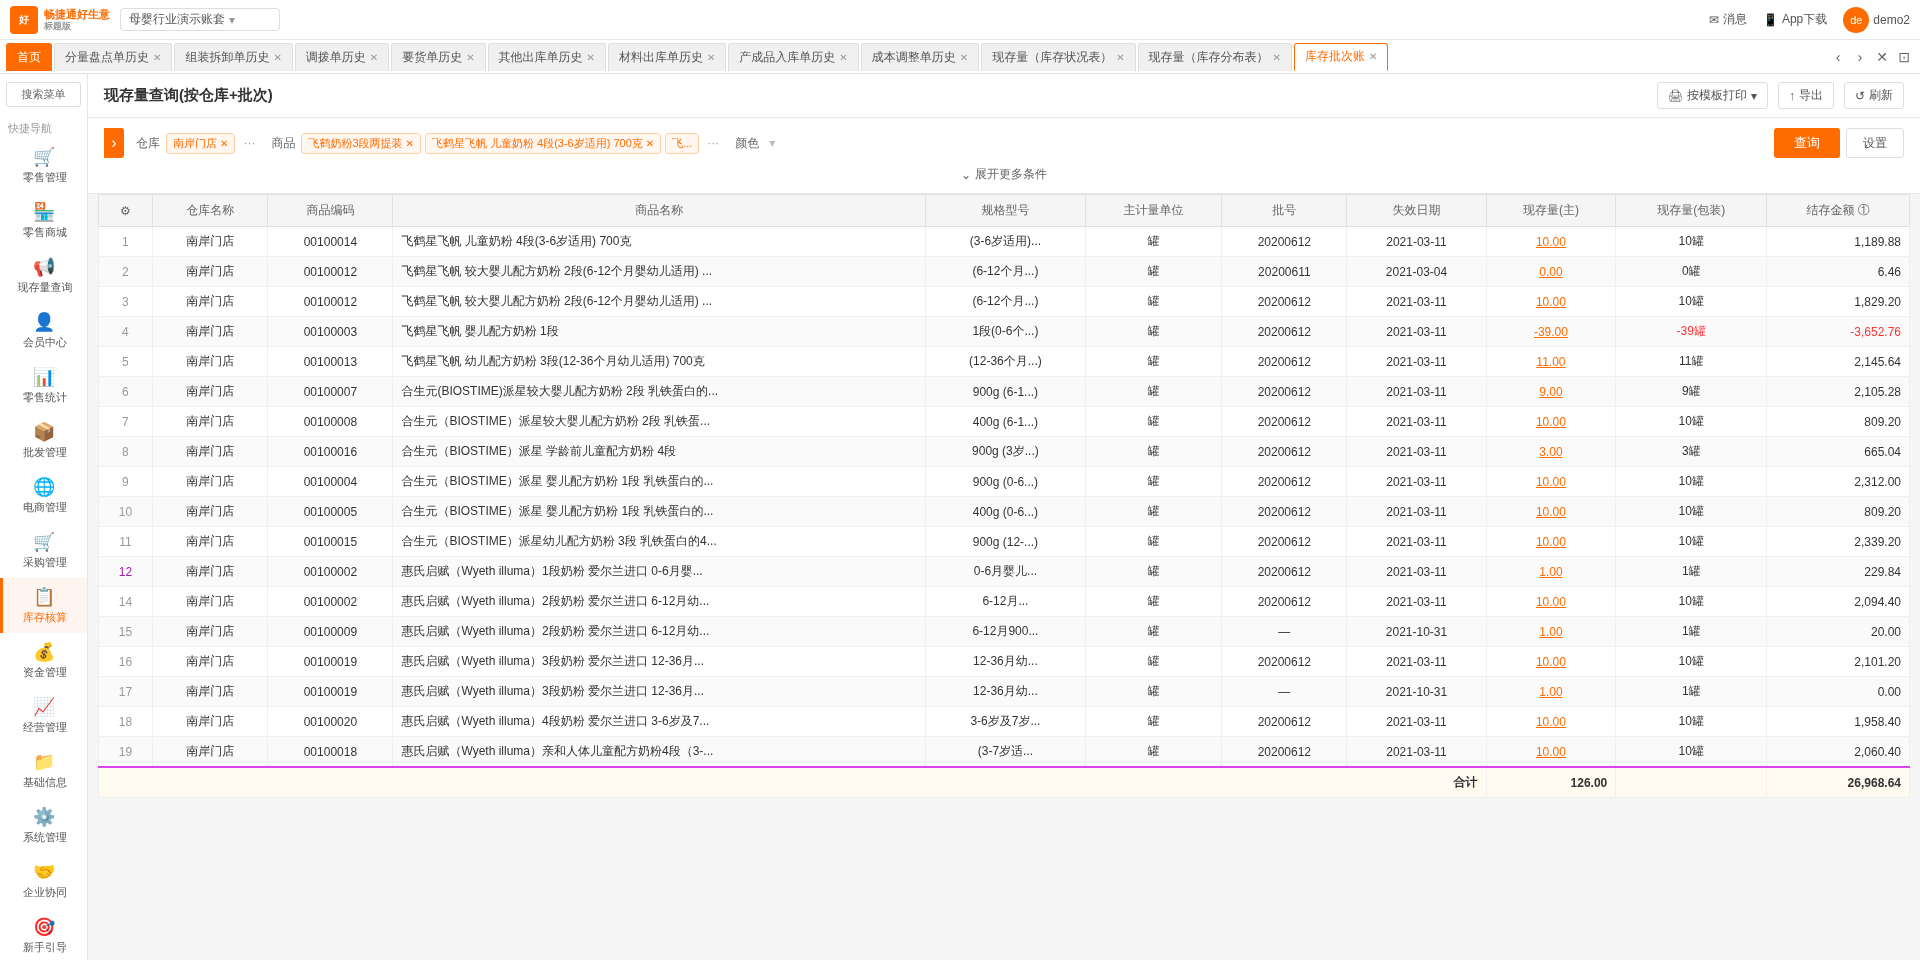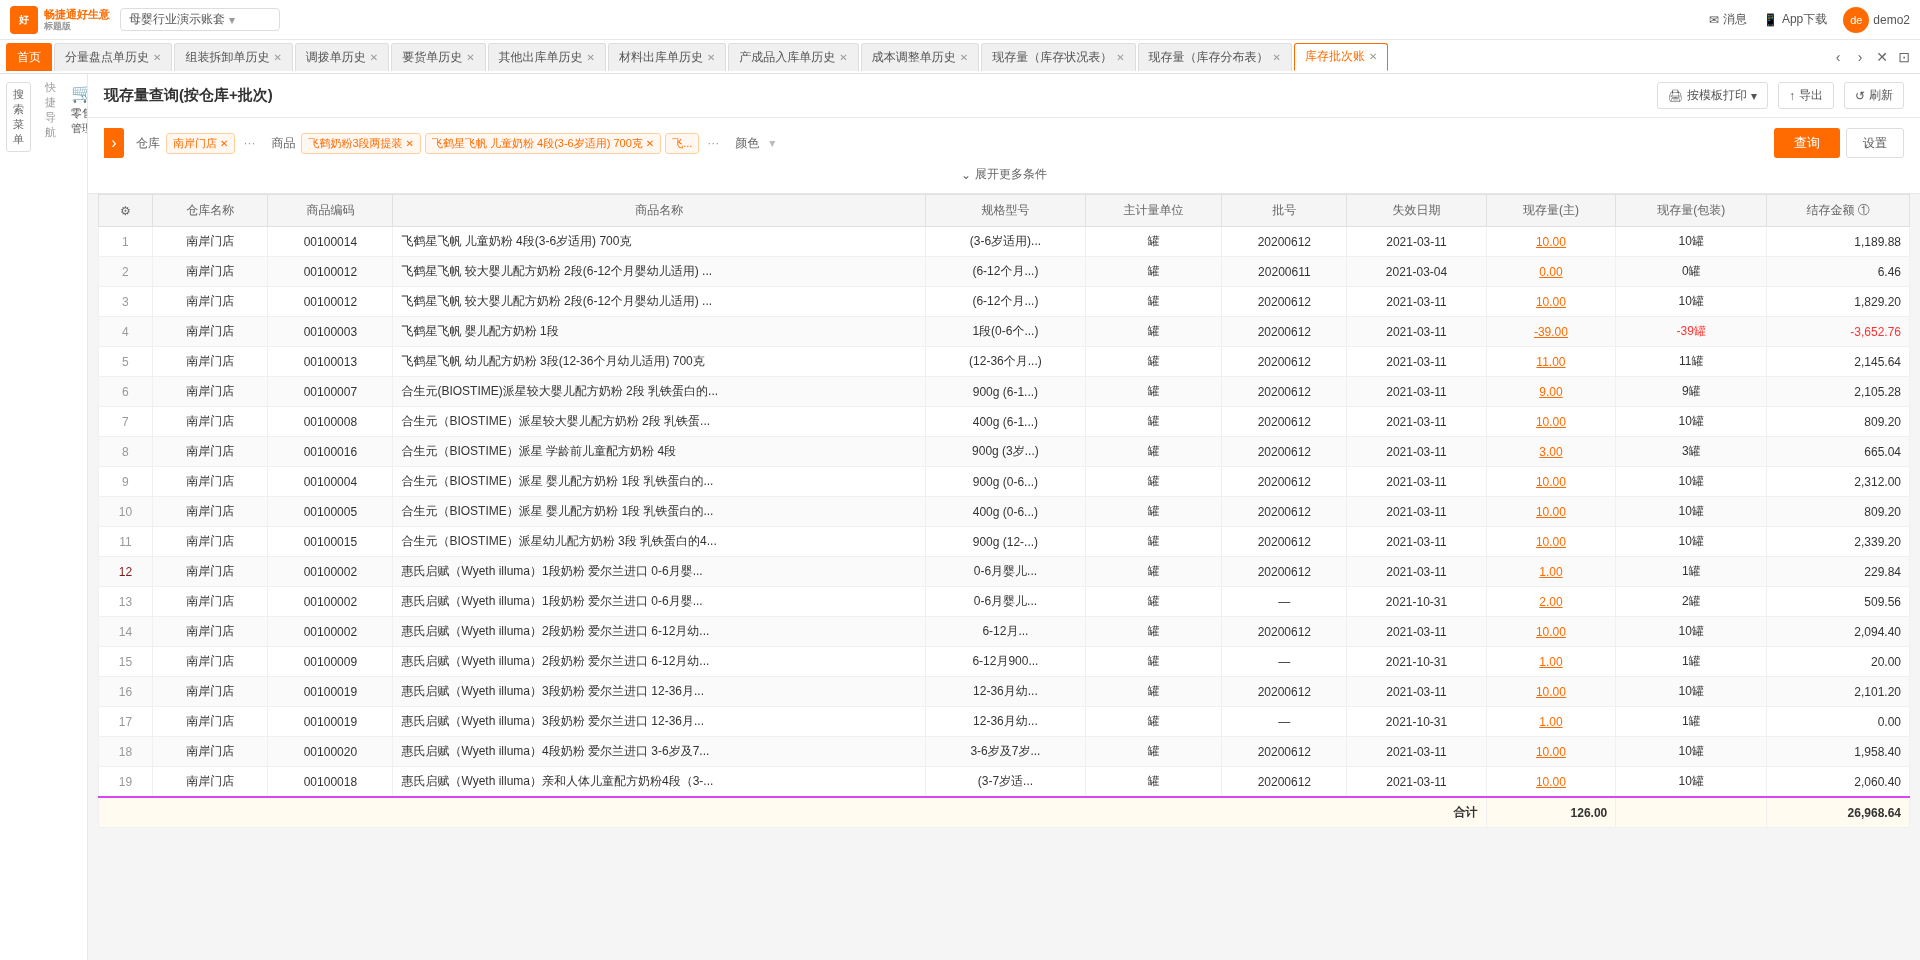--- a/index.html
+++ b/index.html
@@ -32,21 +32,21 @@
     .tab-item.active { background: #fff; color: #ff6b00; border-color: #ff6b00; border-bottom: 1px solid #fff; }
     .tab-item .close-x { font-size: 10px; color: #999; cursor: pointer; }
     .tab-home { background: #ff6b00; color: #fff; border-color: #ff6b00; }
     .tab-nav-btns { display: flex; gap: 2px; margin-left: auto; }
     .tab-nav-btn { width: 20px; height: 20px; display: flex; align-items: center; justify-content: center; cursor: pointer; color: #666; font-size: 14px; }
 
     
     .main-layout { display: flex; height: calc(960px - 40px - 34px); }
 
     
-    .sidebar { width: 88px; background: #fff; border-right: 1px solid #e8e8e8; display: flex; flex-direction: row; overflow-y: auto; }
+    .sidebar { width: 88px; background: #fff; border-right: 1px solid #e8e8e8; display: flex; flex-direction: column; overflow-y: auto; }
     .sidebar-search { padding: 8px 6px; }
     .sidebar-search-btn { width: 100%; background: #fff; border: 1px solid #ddd; border-radius: 3px; padding: 4px 6px; font-size: 11px; color: #666; cursor: pointer; text-align: center; }
     .sidebar-nav-label { padding: 6px 8px 2px; font-size: 11px; color: #999; }
     .sidebar-item {
       display: flex; flex-direction: column; align-items: center; padding: 8px 4px;
       cursor: pointer; font-size: 11px; color: #555; border-left: 3px solid transparent;
       transition: background 0.2s;
     }
     .sidebar-item.active { background: #fff5f0; color: #ff6b00; border-left-color: #ff6b00; }
     .sidebar-item .si-icon { font-size: 18px; margin-bottom: 2px; }
@@ -505,44 +505,31 @@
       <td class="left" style="max-width:300px;overflow:hidden;text-overflow:ellipsis;">合生元（BIOSTIME）派星幼儿配方奶粉 3段 乳铁蛋白的4...</td>
       <td>900g (12-...)</td>
       <td>罐</td>
       <td>20200612</td>
       <td>2021-03-11</td>
       <td class="link">10.00</td>
       <td class="">10罐</td>
       <td class="right">2,339.20</td>
     </tr>
             <tr>
-      <td style="color:#7f1d1d;">12</td>
+      <td style="color:#a21caf;">12</td>
       <td>南岸门店</td>
       <td>00100002</td>
       <td class="left" style="max-width:300px;overflow:hidden;text-overflow:ellipsis;">惠氏启赋（Wyeth illuma）1段奶粉 爱尔兰进口 0-6月婴...</td>
       <td>0-6月婴儿...</td>
       <td>罐</td>
       <td>20200612</td>
       <td>2021-03-11</td>
       <td class="link">1.00</td>
       <td class="">1罐</td>
       <td class="right">229.84</td>
-    </tr>
-            <tr>
-      <td style="color:#999;">13</td>
-      <td>南岸门店</td>
-      <td>00100002</td>
-      <td class="left" style="max-width:300px;overflow:hidden;text-overflow:ellipsis;">惠氏启赋（Wyeth illuma）1段奶粉 爱尔兰进口 0-6月婴...</td>
-      <td>0-6月婴儿...</td>
-      <td>罐</td>
-      <td>—</td>
-      <td>2021-10-31</td>
-      <td class="link">2.00</td>
-      <td class="">2罐</td>
-      <td class="right">509.56</td>
     </tr>
             <tr>
       <td style="color:#999;">14</td>
       <td>南岸门店</td>
       <td>00100002</td>
       <td class="left" style="max-width:300px;overflow:hidden;text-overflow:ellipsis;">惠氏启赋（Wyeth illuma）2段奶粉 爱尔兰进口 6-12月幼...</td>
       <td>6-12月...</td>
       <td>罐</td>
       <td>20200612</td>
       <td>2021-03-11</td>

